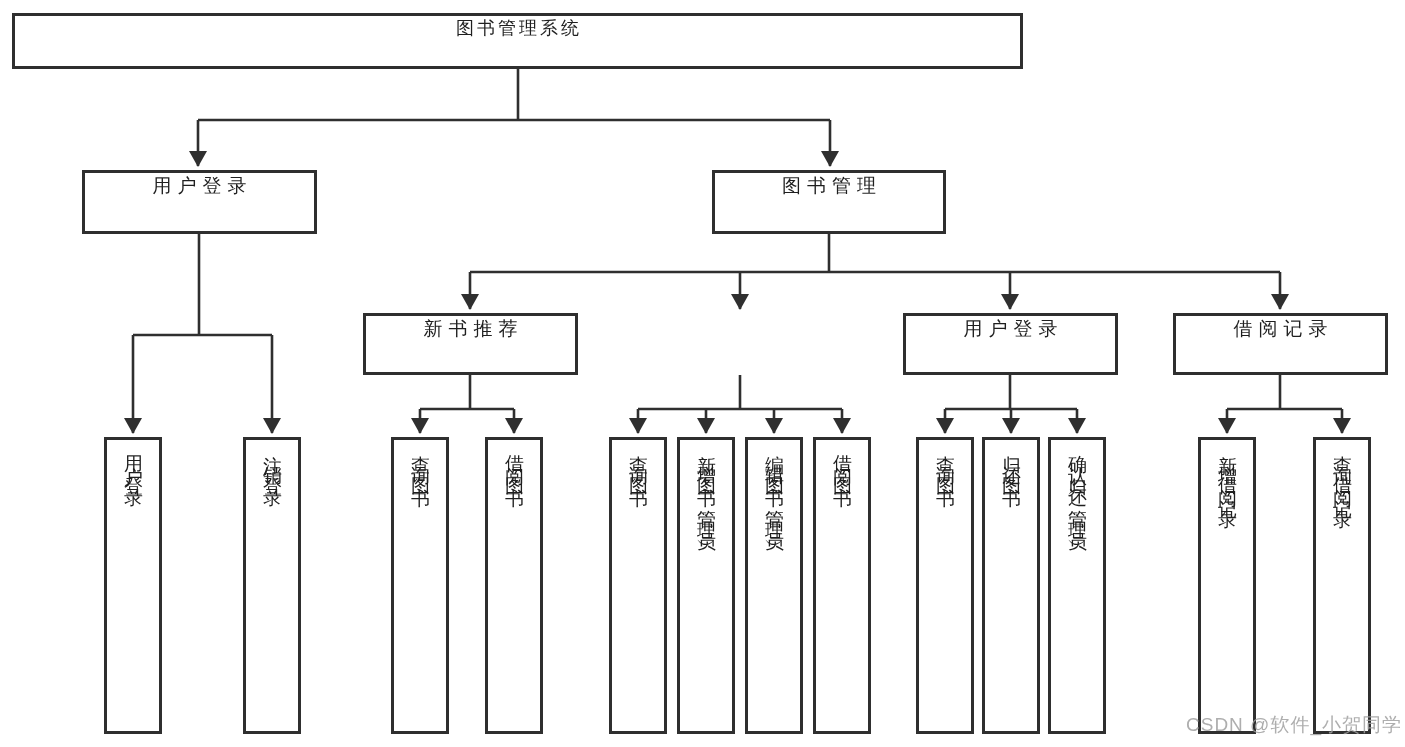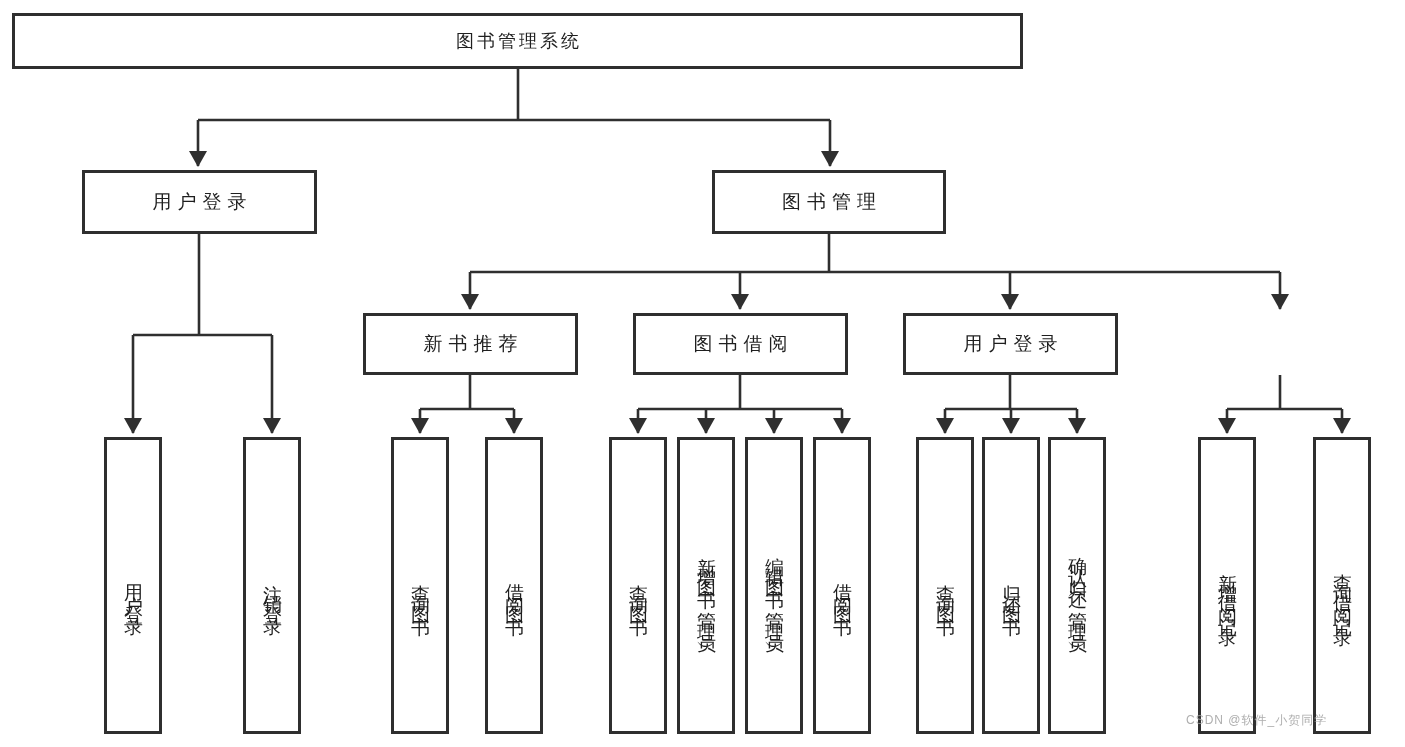--- a/index.html
+++ b/index.html
@@ -12,21 +12,21 @@
   .stage { position:relative; width:1405px; height:747px; background:#ffffff; }
 
   .wires { position:absolute; left:0; top:0; width:1405px; height:747px; }
   .wire { stroke: var(--line-color,#2f2f2f); stroke-width:2.6; fill:none; }
   .arrowhead { fill: var(--line-color,#2f2f2f); stroke:none; }
 
   .box {
     position:absolute;
     border:3px solid var(--box-border-color,#2f2f2f);
     background:#ffffff;
-    display:flex; align-items:center; justify-content:center;
+    display:flex; align-items:flex-start; justify-content:center;
     color: var(--text-color,#1f1f1f);
   }
   .box.h .lbl {
     font-size:19px;
     letter-spacing:6px;
     margin-right:-6px;   
     white-space:nowrap;
   }
   .box.root .lbl { font-size:18px; letter-spacing:3px; margin-right:-3px; }
   .box.v .lbl {
@@ -34,21 +34,21 @@
     text-orientation:mixed;
     font-size:19px;
     line-height:1.1;
     letter-spacing:11px;
     margin-bottom:-11px; 
     white-space:nowrap;
   }
   .watermark {
     position:absolute;
     left:1186px; top:712px;
-    font-size:12px;
+    font-size:19px;
     letter-spacing:1px;
     color: var(--watermark-color,#a0a0a0);
     opacity:.85;
     z-index:5;
     white-space:nowrap;
   }
 </style>
 </head>
 <body>
 
@@ -104,25 +104,25 @@
   <div class="box h" style="left:82px;top:170px;width:235px;height:64px">
     <span class="lbl">用户登录</span>
   </div>
   <div class="box h" style="left:363px;top:313px;width:215px;height:62px">
     <span class="lbl">新书推荐</span>
   </div>
 
   <div class="box h" style="left:712px;top:170px;width:234px;height:64px">
     <span class="lbl">图书管理</span>
   </div>
-  <div class="box h" style="left:633px;top:313px;width:215px;height:62px">
-    <span class="lbl">图书借阅</span>
-  </div>
   <div class="box h" style="left:903px;top:313px;width:215px;height:62px">
     <span class="lbl">用户登录</span>
+  </div>
+  <div class="box h" style="left:1173px;top:313px;width:215px;height:62px">
+    <span class="lbl">借阅记录</span>
   </div>
 
   <div class="box v" style="left:104px;top:437px;width:58px;height:297px">
     <span class="lbl">用户登录</span>
   </div>
   <div class="box v" style="left:243px;top:437px;width:58px;height:297px">
     <span class="lbl">注销登录</span>
   </div>
 
   <div class="box v" style="left:391px;top:437px;width:58px;height:297px">

